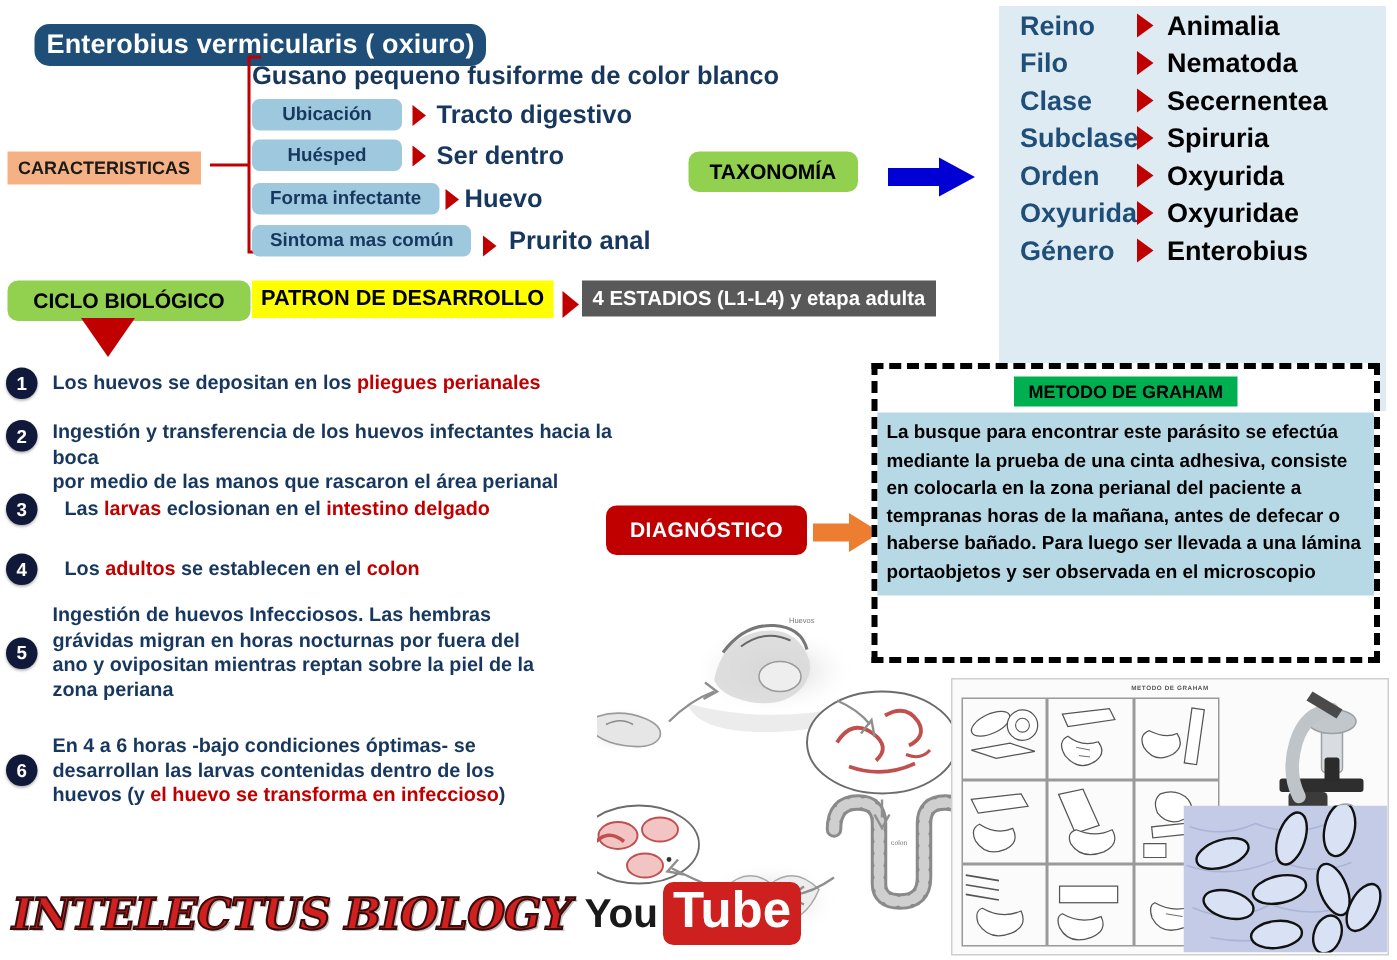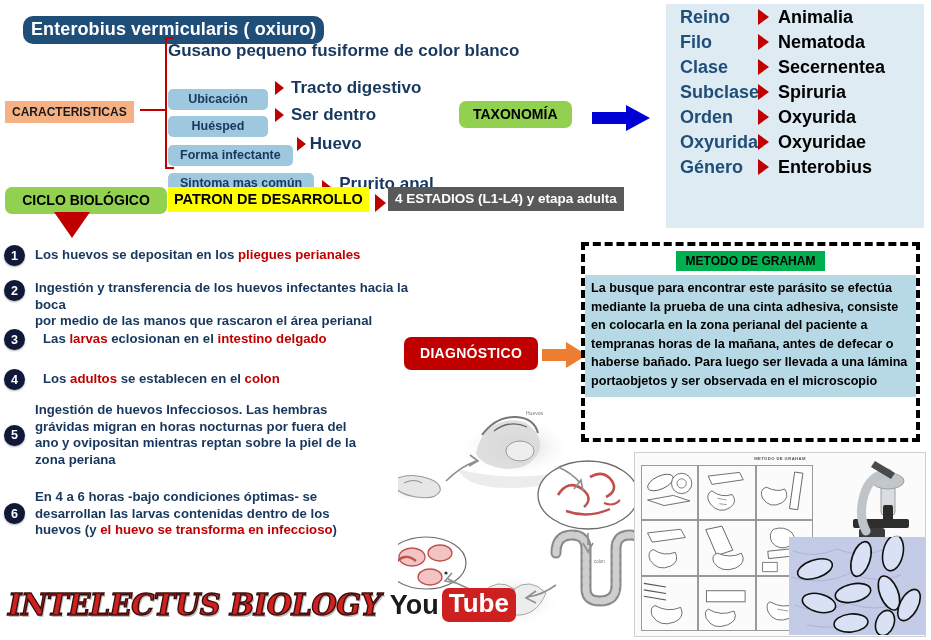--- a/index.html
+++ b/index.html
@@ -12,21 +12,21 @@
     background:#1F4E79;color:#fff;font-weight:bold;font-size:18px;
     padding:3px 8px 4px 8px;white-space:nowrap;letter-spacing:.1px;border-radius:10px;
   }
   .orange-box{
     background:#F5B183;color:#1a1a1a;font-weight:bold;font-size:12px;
     padding:4px 7px;white-space:nowrap;
   }
   .blue-pill{
     background:#9DC8DD;color:#17375E;font-weight:bold;font-size:12.5px;
     padding:3px 12px 4px 12px;border-radius:5px;white-space:nowrap;
-    display:inline-block;text-align:center;margin-top:23px;
+    display:inline-block;text-align:center;
   }
   .plain-dark{
     color:#17375E;font-weight:bold;font-size:17px;white-space:nowrap;
   }
   .red-tri{
     width:0;height:0;border-left:9px solid #C00000;
     border-top:7px solid transparent;border-bottom:7px solid transparent;
   }
   .green-pill{
     background:#92D050;color:#000;font-weight:bold;font-size:14px;
@@ -42,21 +42,21 @@
     padding:4px 7px 5px 7px;white-space:nowrap;display:inline-block;
   }
   .red-btn{
     background:#C00000;color:#fff;font-weight:bold;font-size:14px;
     padding:8px 16px 9px 16px;border-radius:7px;white-space:nowrap;
     display:inline-block;letter-spacing:.3px;
   }
 
   
   #taxonomy-panel{
-    left:666px;top:4px;width:258px;height:224px;
+    left:666px;top:4px;width:258px;height:270px;
     background:#DEEBF3;
   }
   .tax-row{display:flex;align-items:center;height:25px;padding-left:14px;}
   .tax-rank{
     color:#1F4E79;font-weight:bold;font-size:18px;width:78px;
     white-space:nowrap;line-height:1;
   }
   .tax-arrow{
     width:0;height:0;border-left:11px solid #C00000;
     border-top:8px solid transparent;border-bottom:8px solid transparent;
@@ -98,21 +98,21 @@
   #brand{left:8px;top:588px;display:flex;align-items:center;}
   #brand-text{
     font-family:"DejaVu Serif","Liberation Serif",serif;
     font-weight:bold;font-style:italic;font-size:29px;color:#D02020;
     -webkit-text-stroke:1.4px #3a0d0d;letter-spacing:-.5px;
     text-shadow:1.5px 1.5px 0 rgba(120,120,120,.45);
   }
   #yt-you{font-weight:bold;font-size:27px;color:#1a1a1a;margin-left:9px;
           font-family:"Liberation Sans",sans-serif;}
   #yt-tube{
-    background:#CD201F;color:#fff;font-weight:bold;font-size:26px;
+    background:#CD201F;color:#fff;font-weight:bold;font-size:34px;
     border-radius:7px;padding:0 7px 3px 7px;margin-left:3px;
     font-family:"Liberation Sans",sans-serif;
   }
 
   
   #lifecycle{left:398px;top:395px;width:270px;height:245px;}
   #graham-photo{
     left:634px;top:452px;width:292px;height:185px;
     background:#fbfbfb;border:1px solid #cfcfcf;box-sizing:border-box;
     overflow:hidden;

